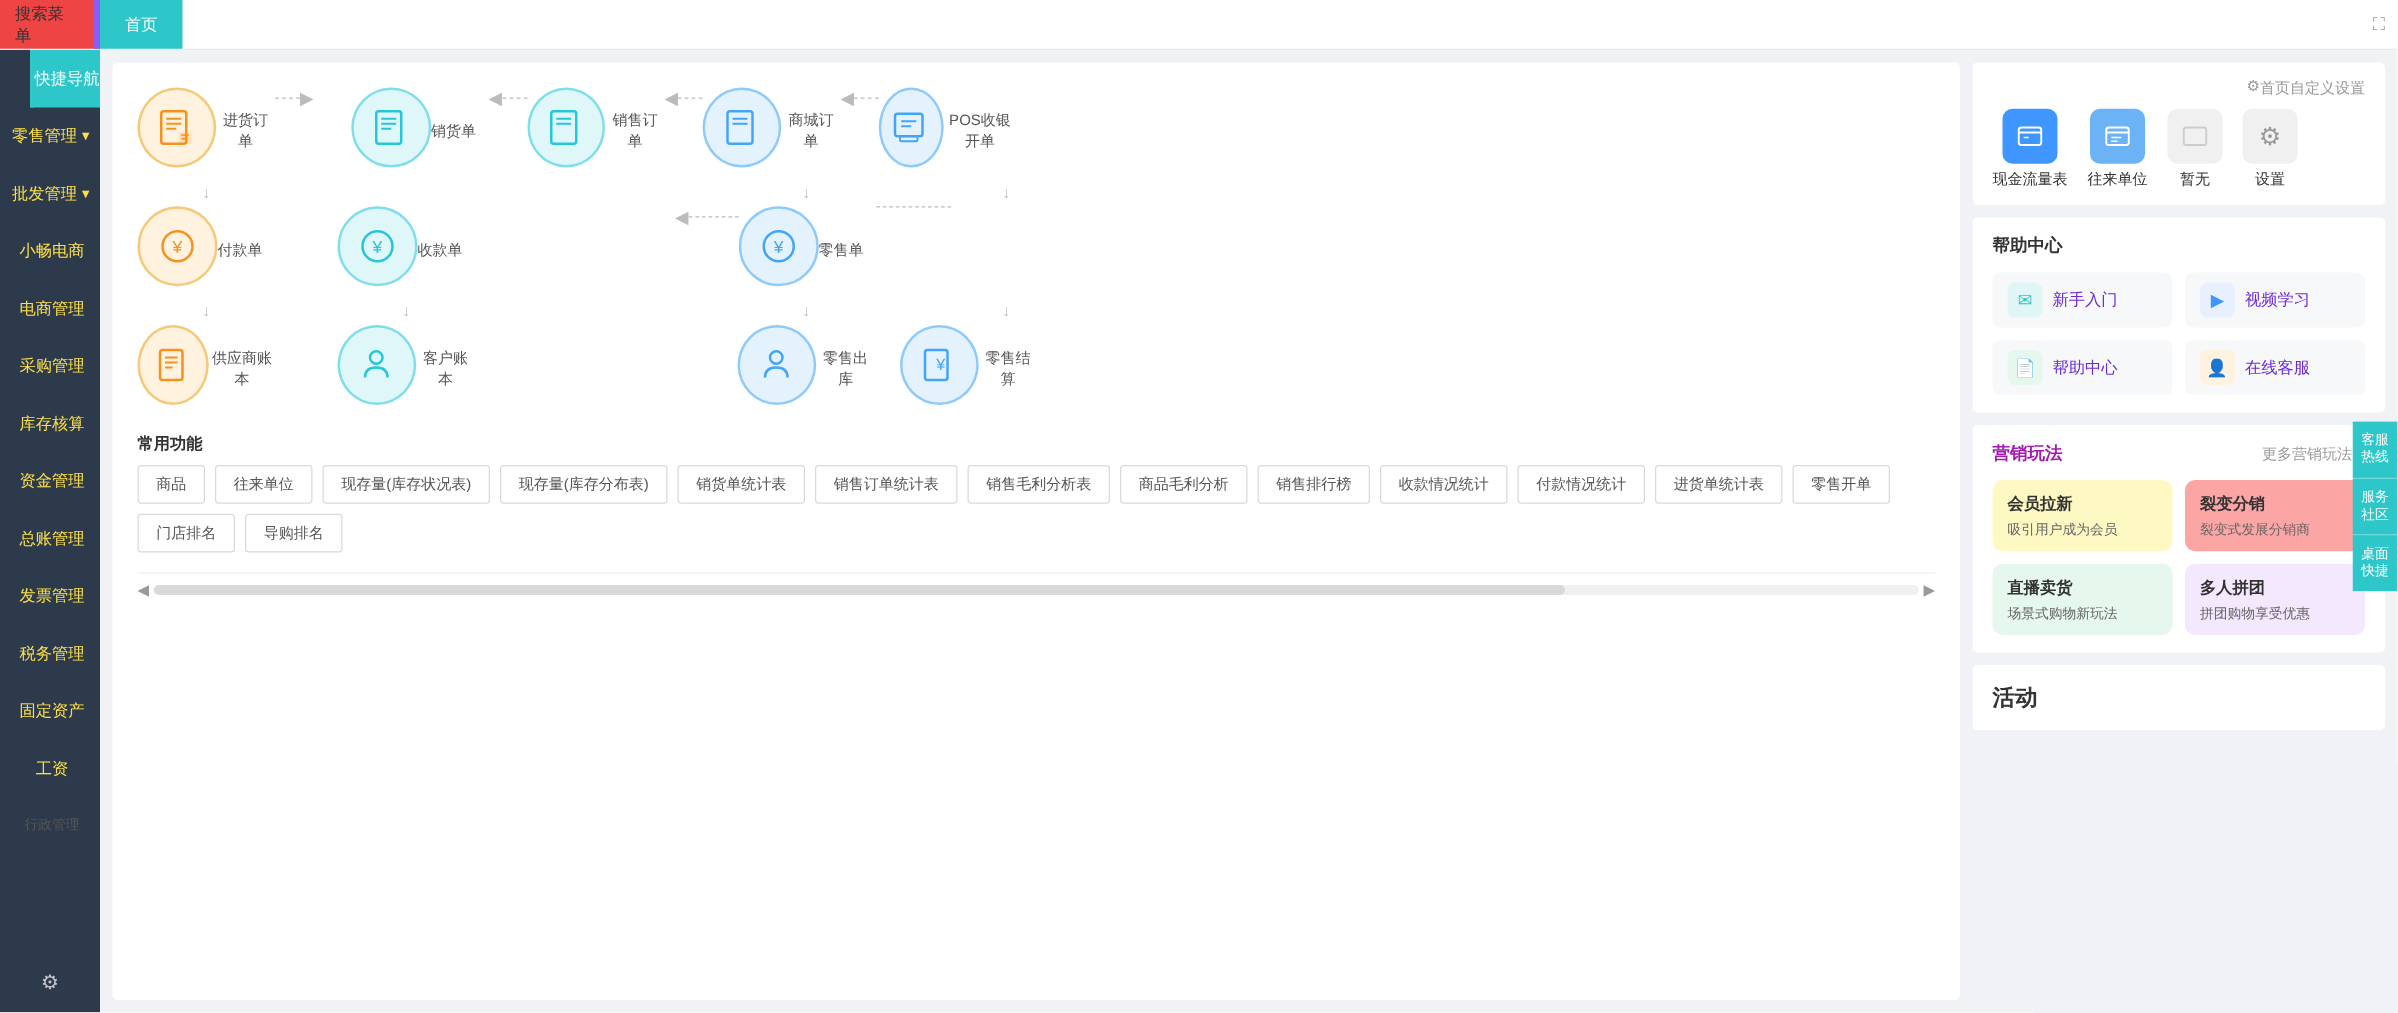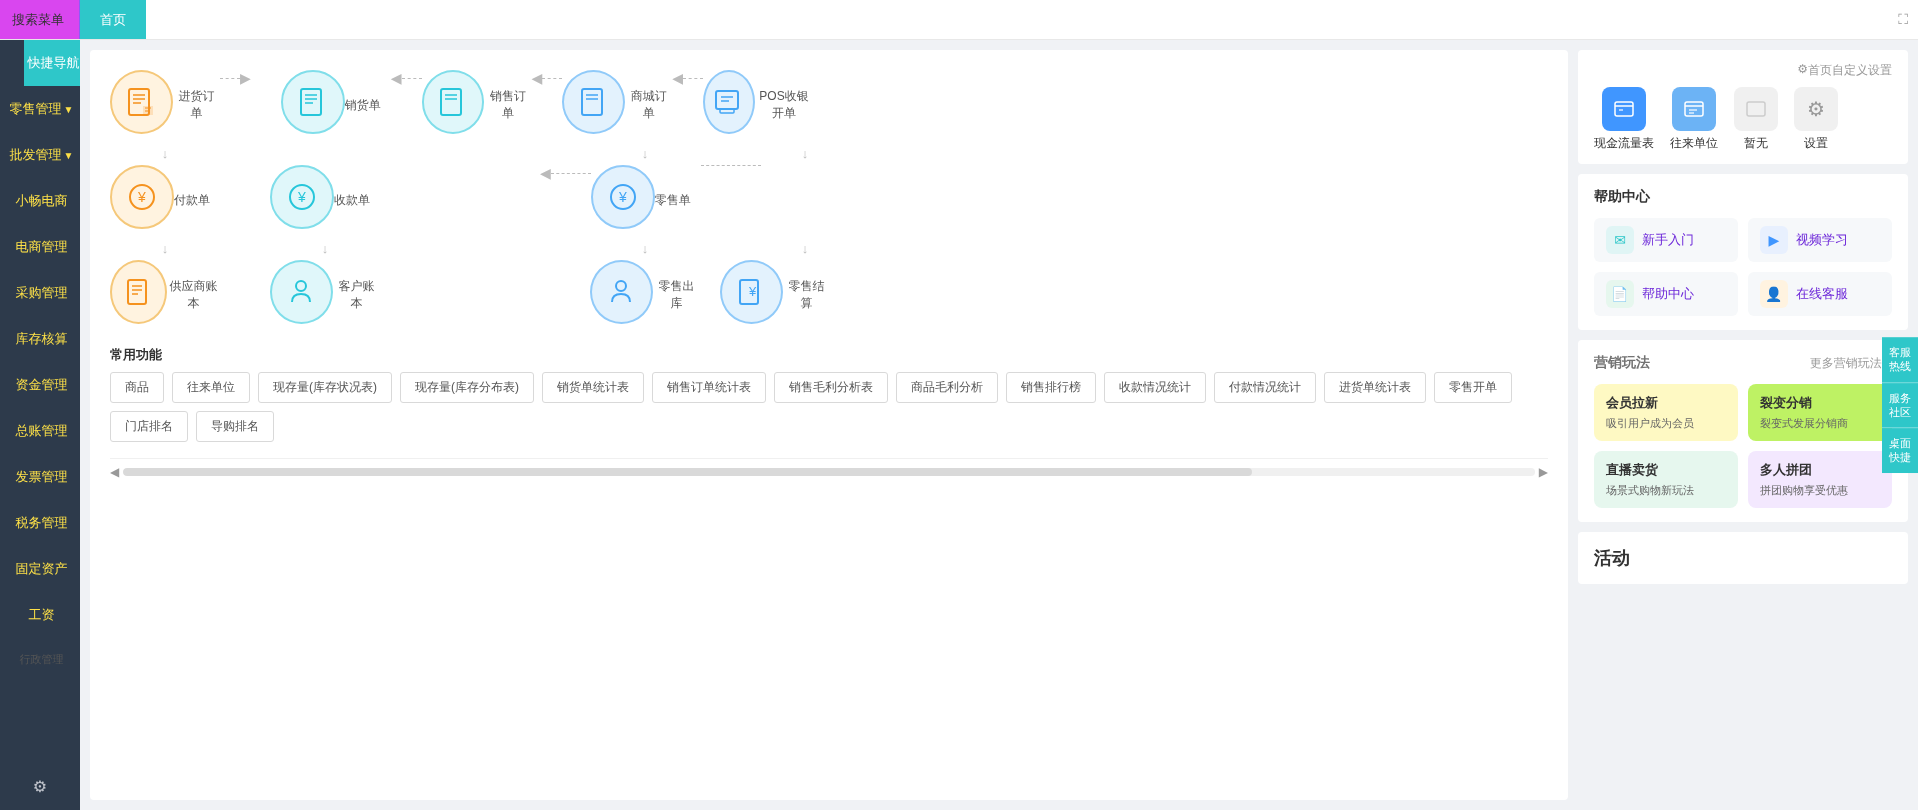--- a/index.html
+++ b/index.html
@@ -1,20 +1,20 @@
 <!DOCTYPE html>
 <html><head>
   <meta charset="utf-8">
   <style>
     * { margin: 0; padding: 0; box-sizing: border-box; }
     body { font-family: 'Microsoft YaHei', Arial, sans-serif; font-size: 13px; background: #f0f2f5; display: flex; flex-direction: column; height: 810px; overflow: hidden; }
 
     
     .top-bar { display: flex; align-items: center; background: #fff; border-bottom: 1px solid #e8e8e8; height: 40px; flex-shrink: 0; }
-    .search-menu { width: 80px; background: #d946ef; color: #333; font-size: 13px; padding: 0 12px; height: 100%; display: flex; align-items: center; border-right: 1px solid #8b5cf6; cursor: pointer; }
+    .search-menu { width: 80px; background: #ef4444; color: #333; font-size: 13px; padding: 0 12px; height: 100%; display: flex; align-items: center; border-right: 5px solid #8b5cf6; cursor: pointer; }
     .tab-home { background: #2ec7c9; color: #fff; padding: 0 20px; height: 100%; display: flex; align-items: center; font-size: 13px; cursor: pointer; }
     .expand-icon { margin-left: auto; margin-right: 10px; color: #999; font-size: 14px; cursor: pointer; }
 
     
     .main-layout { display: flex; flex: 1; overflow: hidden; }
 
     
     .sidebar { width: 80px; background: #2d3a4b; display: flex; flex-direction: column; flex-shrink: 0; }
     .sidebar-item { color: #fde047; font-size: 13px; padding: 14px 0; text-align: center; cursor: pointer; border-left: 3px solid transparent; }
     .sidebar-item.has-arrow { display: flex; align-items: center; justify-content: center; gap: 2px; }
@@ -53,26 +53,26 @@
     .help-item-icon { width: 28px; height: 28px; border-radius: 6px; display: flex; align-items: center; justify-content: center; font-size: 14px; }
     .help-item-icon.teal { background: #e0f5f5; color: #2ec7c9; }
     .help-item-icon.blue { background: #e8f0fe; color: #4096ff; }
     .help-item-icon.green { background: #e6f7ee; color: #52c41a; }
     .help-item-icon.orange { background: #fff3e0; color: #ff9800; }
     .help-item-label { font-size: 13px; color: #6d28d9; }
 
     
     .marketing-section { background: #fff; border-radius: 4px; padding: 14px 16px; }
     .marketing-header { display: flex; justify-content: space-between; align-items: center; margin-bottom: 12px; }
-    .marketing-title { font-size: 14px; font-weight: bold; color: #737373; }
+    .marketing-title { font-size: 14px; font-weight: bold; color: #a21caf; }
     .marketing-more { font-size: 12px; color: #999; cursor: pointer; }
     .marketing-grid { display: grid; grid-template-columns: 1fr 1fr; gap: 10px; }
     .marketing-item { border-radius: 8px; padding: 10px 12px; cursor: pointer; }
     .marketing-item.teal { background: #fef9c3; }
-    .marketing-item.blue { background: #bef264; }
+    .marketing-item.blue { background: #fca5a5; }
     .marketing-item.green { background: #e6f7ee; }
     .marketing-item.purple { background: #f3e8fe; }
     .marketing-item-title { font-size: 13px; font-weight: bold; color: #333; margin-bottom: 4px; }
     .marketing-item-desc { font-size: 11px; color: #666; }
 
     .flow-node { display: flex; align-items: center; width: 110px; cursor: pointer; }
     .flow-circle { width: 64px; height: 64px; border-radius: 50%; display: flex; align-items: center; justify-content: center; font-size: 26px; margin-bottom: 6px; }
     .flow-circle.orange { background: #fff3e0; color: #f5921e; border: 2px solid #f5c87a; }
     .flow-circle.teal { background: #e0f7fa; color: #26c6da; border: 2px solid #80deea; }
     .flow-circle.blue { background: #e3f2fd; color: #42a5f5; border: 2px solid #90caf9; }

